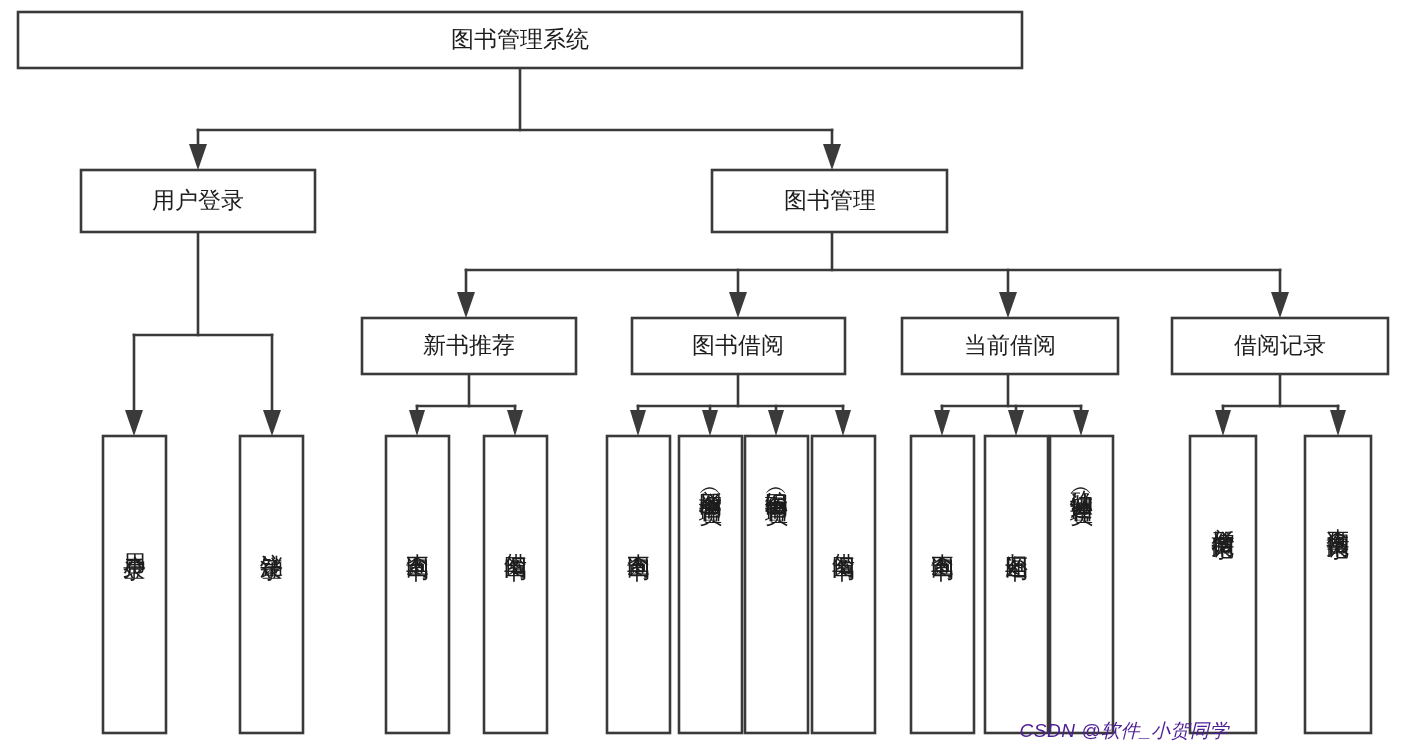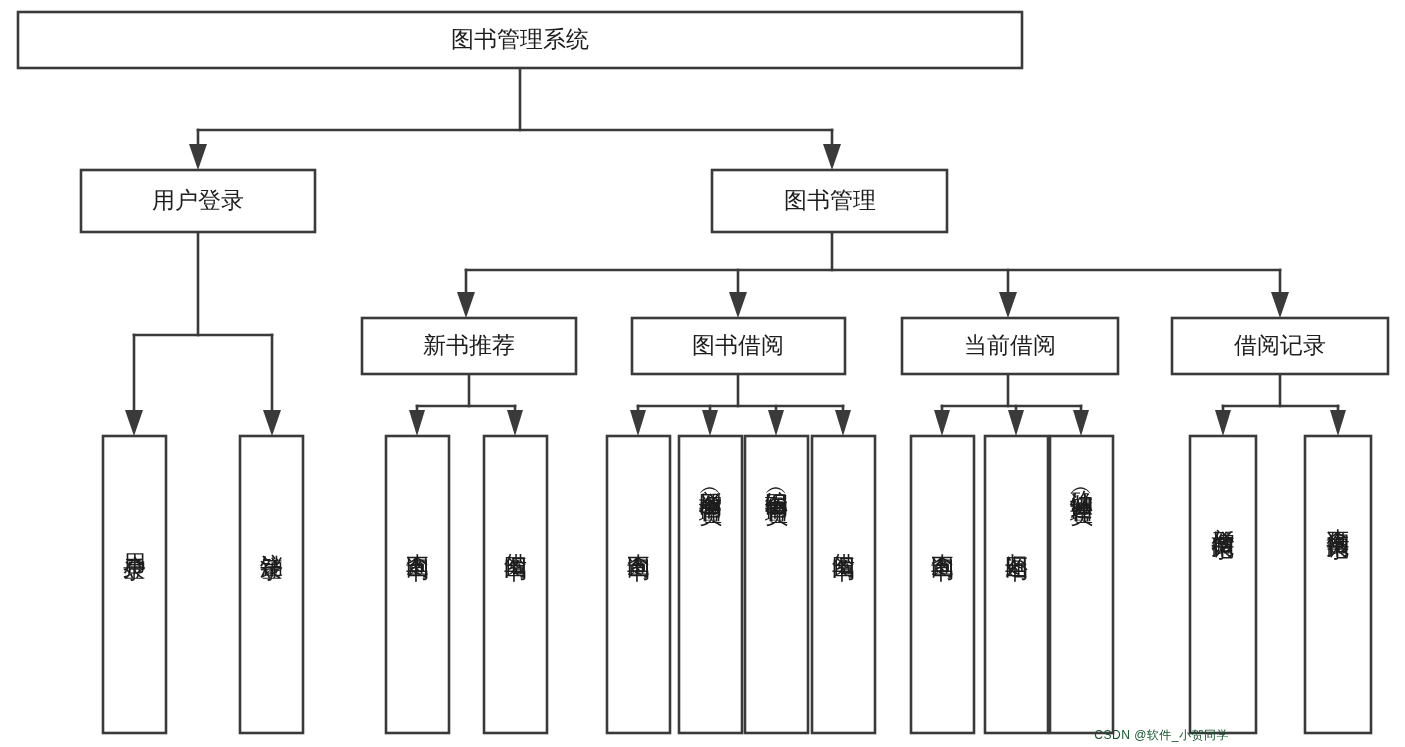--- a/index.html
+++ b/index.html
@@ -63,24 +63,25 @@
     display: flex;
     align-items: flex-start;
     justify-content: center;
     pointer-events: none;
   }
   .watermark {
     position: absolute;
     right: 8px;
     bottom: 3px;
     font-family: "Liberation Sans", "DejaVu Sans", sans-serif;
-    font-size: 12px;
-    color: #14532d;
+    font-size: 19px;
+    color: #4c1d95;
     letter-spacing: 0.5px;
     white-space: nowrap;
+    font-style: italic;
   }
 </style>
 </head>
 <body>
 
 <div id="diagram-root">
 
   <svg id="tree-svg" viewBox="0 0 1405 747" xmlns="http://www.w3.org/2000/svg">
 
     <g>

